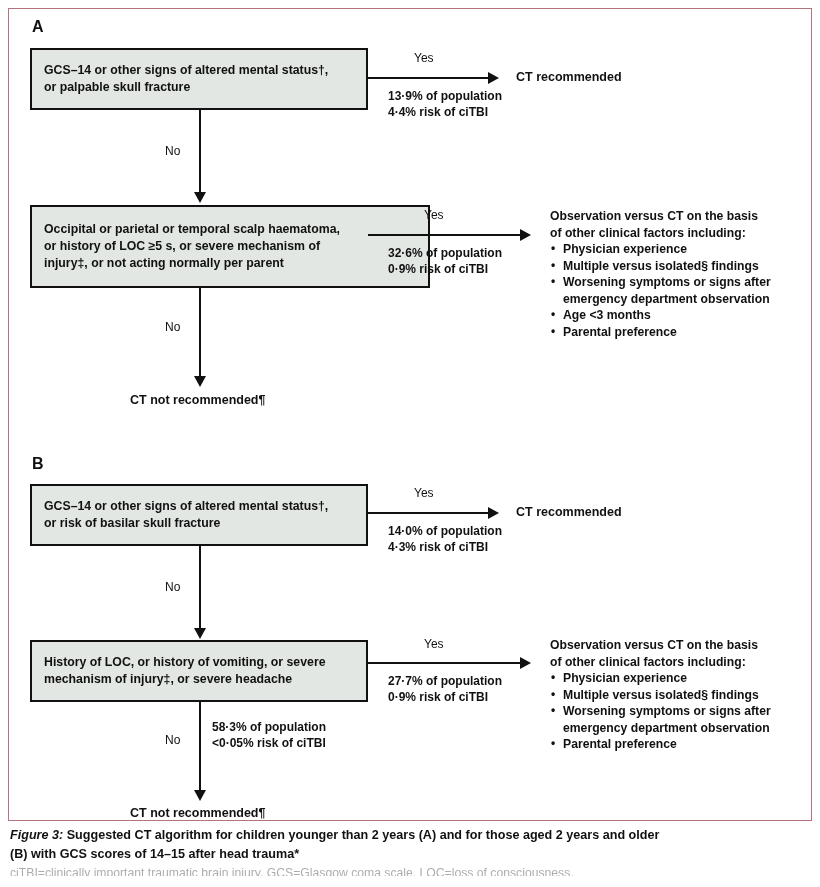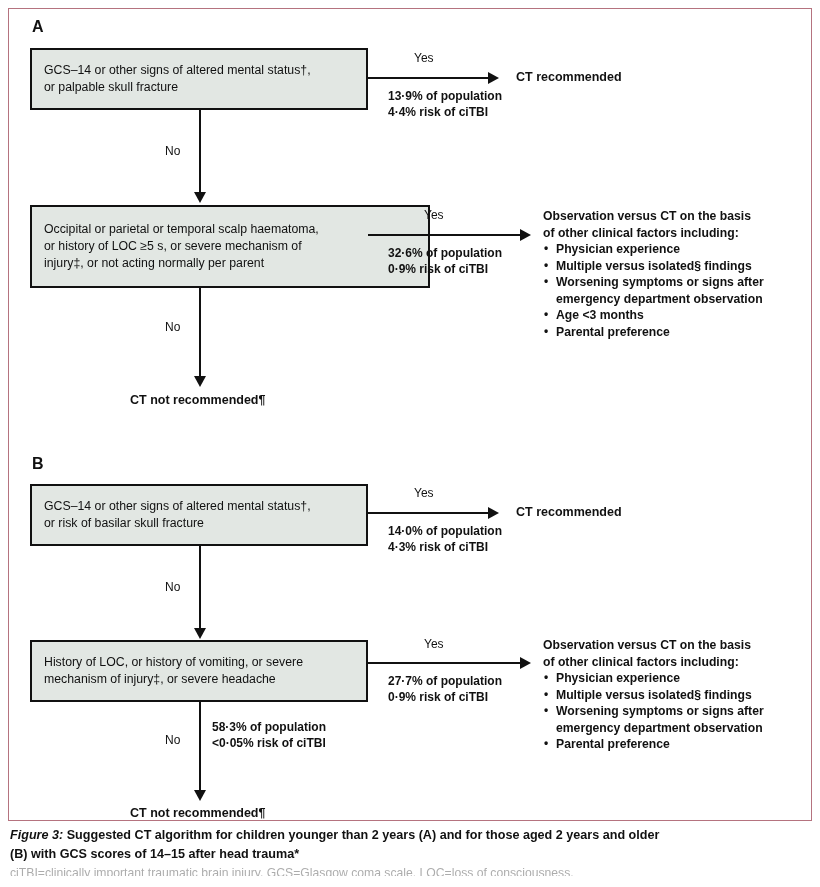--- a/index.html
+++ b/index.html
@@ -44,20 +44,21 @@
     border: 2px solid #111111;
     box-sizing: border-box;
     display: flex;
     align-items: center;
     padding: 7px 10px 7px 12px;
   }
   .node-box .node-text {
     font-size: 12.3px;
     line-height: 17px;
     color: #111111;
+    font-weight: bold;
   }
 
   
   .vline {
     position: absolute;
     width: 2px;
     background: #111111;
   }
   .hline {
     position: absolute;
@@ -100,20 +101,21 @@
     font-weight: bold;
     color: #111111;
     white-space: nowrap;
   }
   .obs-block {
     position: absolute;
     font-size: 12.2px;
     line-height: 16.5px;
     color: #111111;
     width: 260px;
+    margin-left: 7px;
   }
   .obs-head {
     font-weight: bold;
     margin: 0 0 0 0;
   }
   .obs-list {
     list-style: none;
     margin: 0;
     padding: 0;
   }

